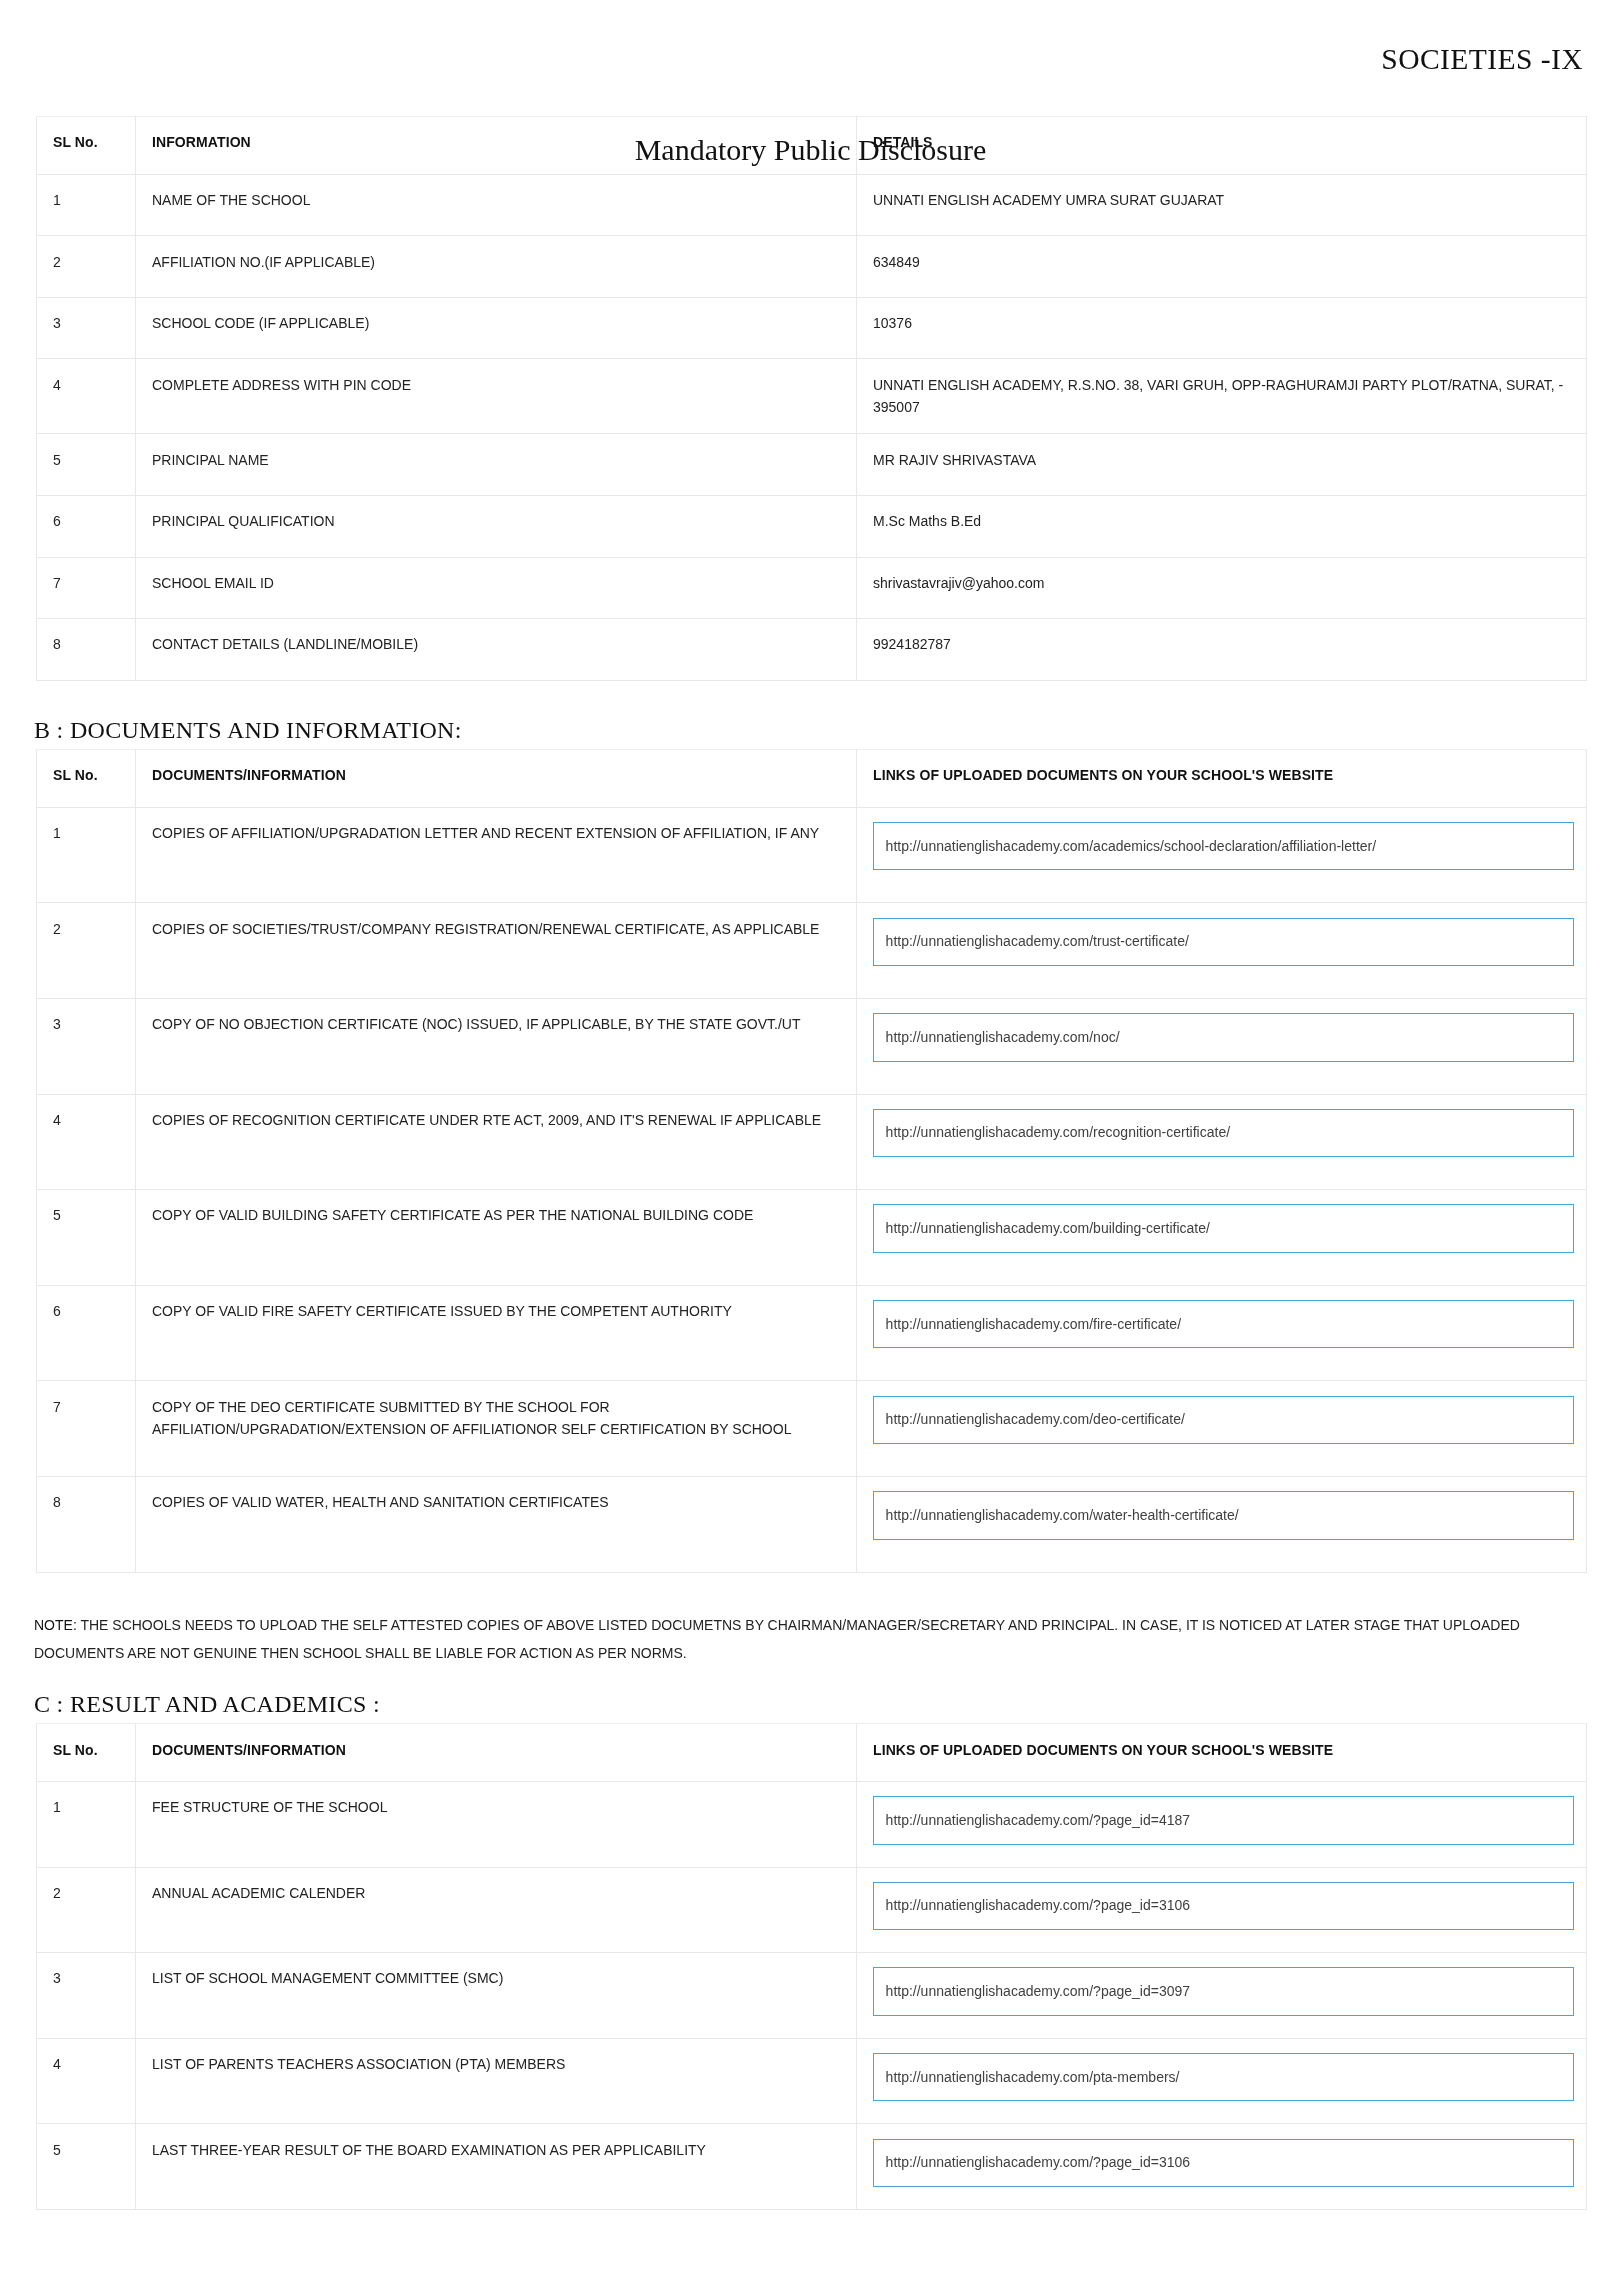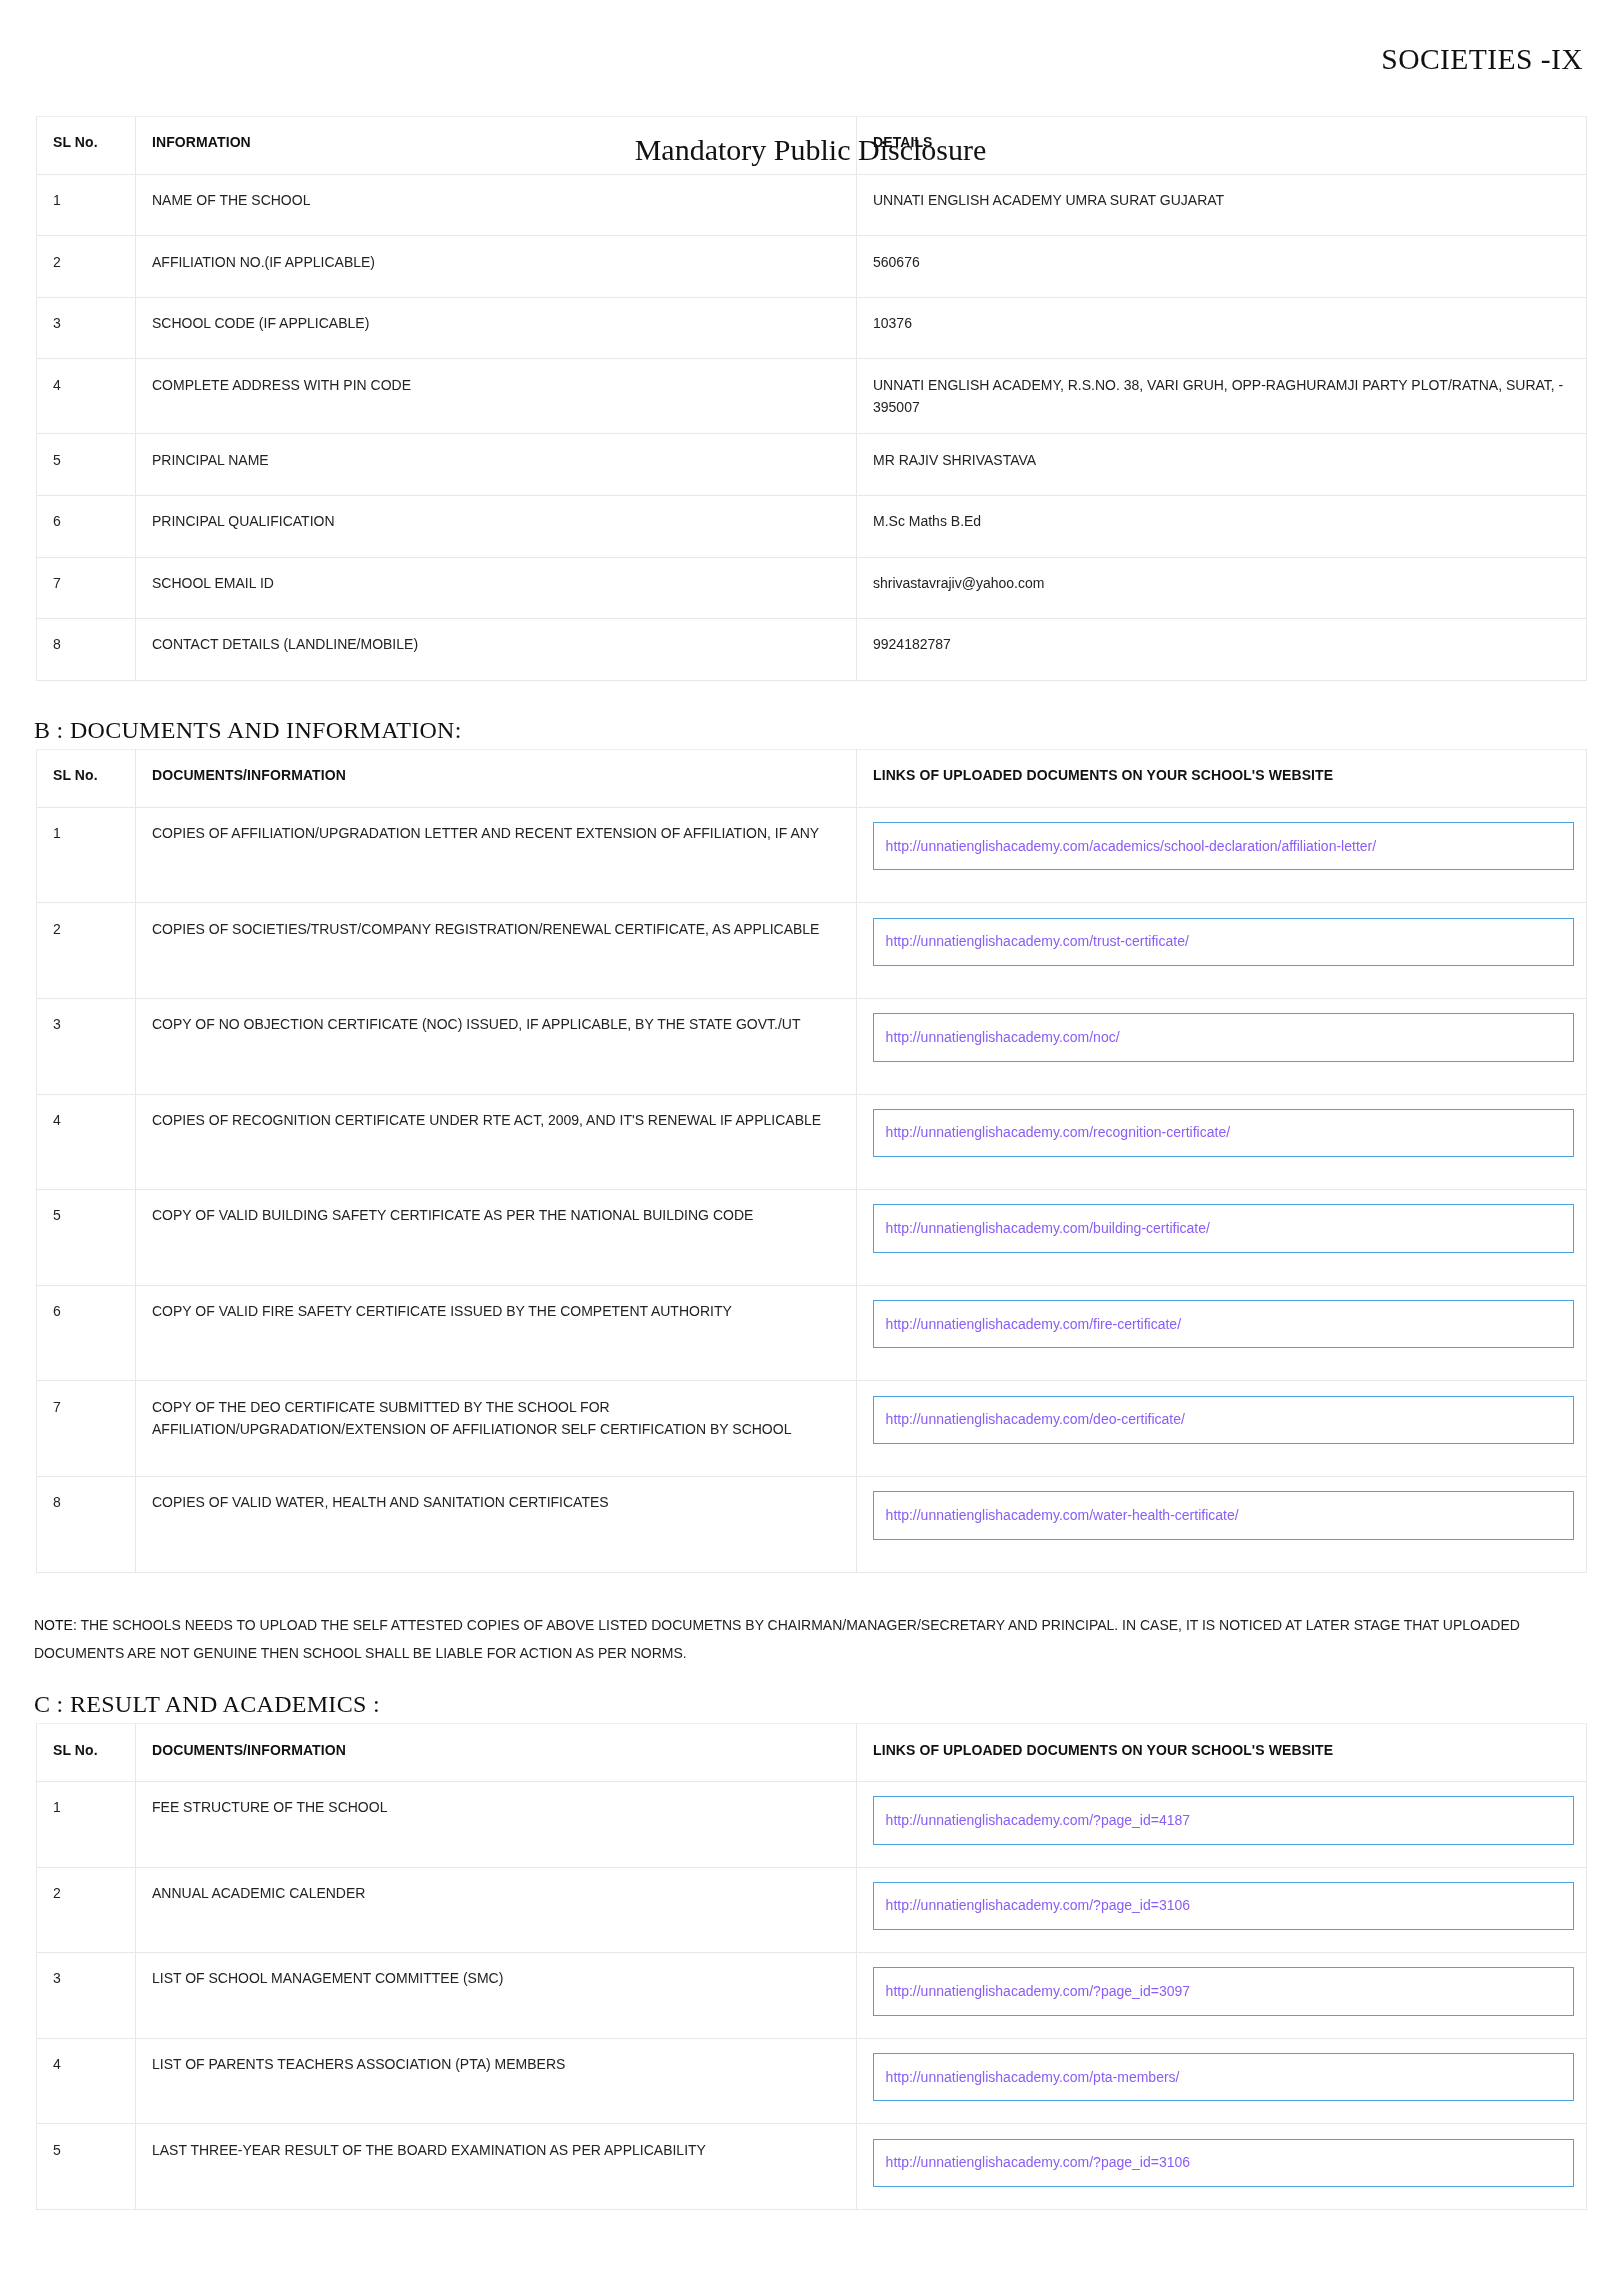--- a/index.html
+++ b/index.html
@@ -98,21 +98,21 @@
   .rh-b td { height: 66px; }
   .rh-c td { height: 56px; }
 
   
   .linkbox {
     border: 1.8px solid #4aa3df;
     background: #ffffff;
     padding: 11.6px 12.5px 11.6px 11.6px;
     line-height: 1.65;
     font-size: 14px;
-    color: #8b5cf6;
+    color: #404040;
     box-sizing: border-box;
     word-break: break-word;
   }
   td.linkcell { padding: 9px 10.7px 9px 10.7px; }
 
   
   .note {
     margin: 38px 36px 0 34px;
     font-size: 14px;
     line-height: 2.05;
@@ -153,21 +153,21 @@
       </thead>
       <tbody>
         <tr class="rh-a">
           <td class="sl">1</td>
           <td>NAME OF THE SCHOOL</td>
           <td>UNNATI ENGLISH ACADEMY UMRA SURAT GUJARAT</td>
         </tr>
         <tr class="rh-a">
           <td class="sl">2</td>
           <td>AFFILIATION NO.(IF APPLICABLE)</td>
-          <td>560676</td>
+          <td>634849</td>
         </tr>
         <tr class="rh-a">
           <td class="sl">3</td>
           <td>SCHOOL CODE (IF APPLICABLE)</td>
           <td>10376</td>
         </tr>
         <tr class="rh-a">
           <td class="sl">4</td>
           <td>COMPLETE ADDRESS WITH PIN CODE</td>
           <td>UNNATI ENGLISH ACADEMY, R.S.NO. 38, VARI GRUH, OPP-RAGHURAMJI PARTY PLOT/RATNA, SURAT, - 395007</td>

